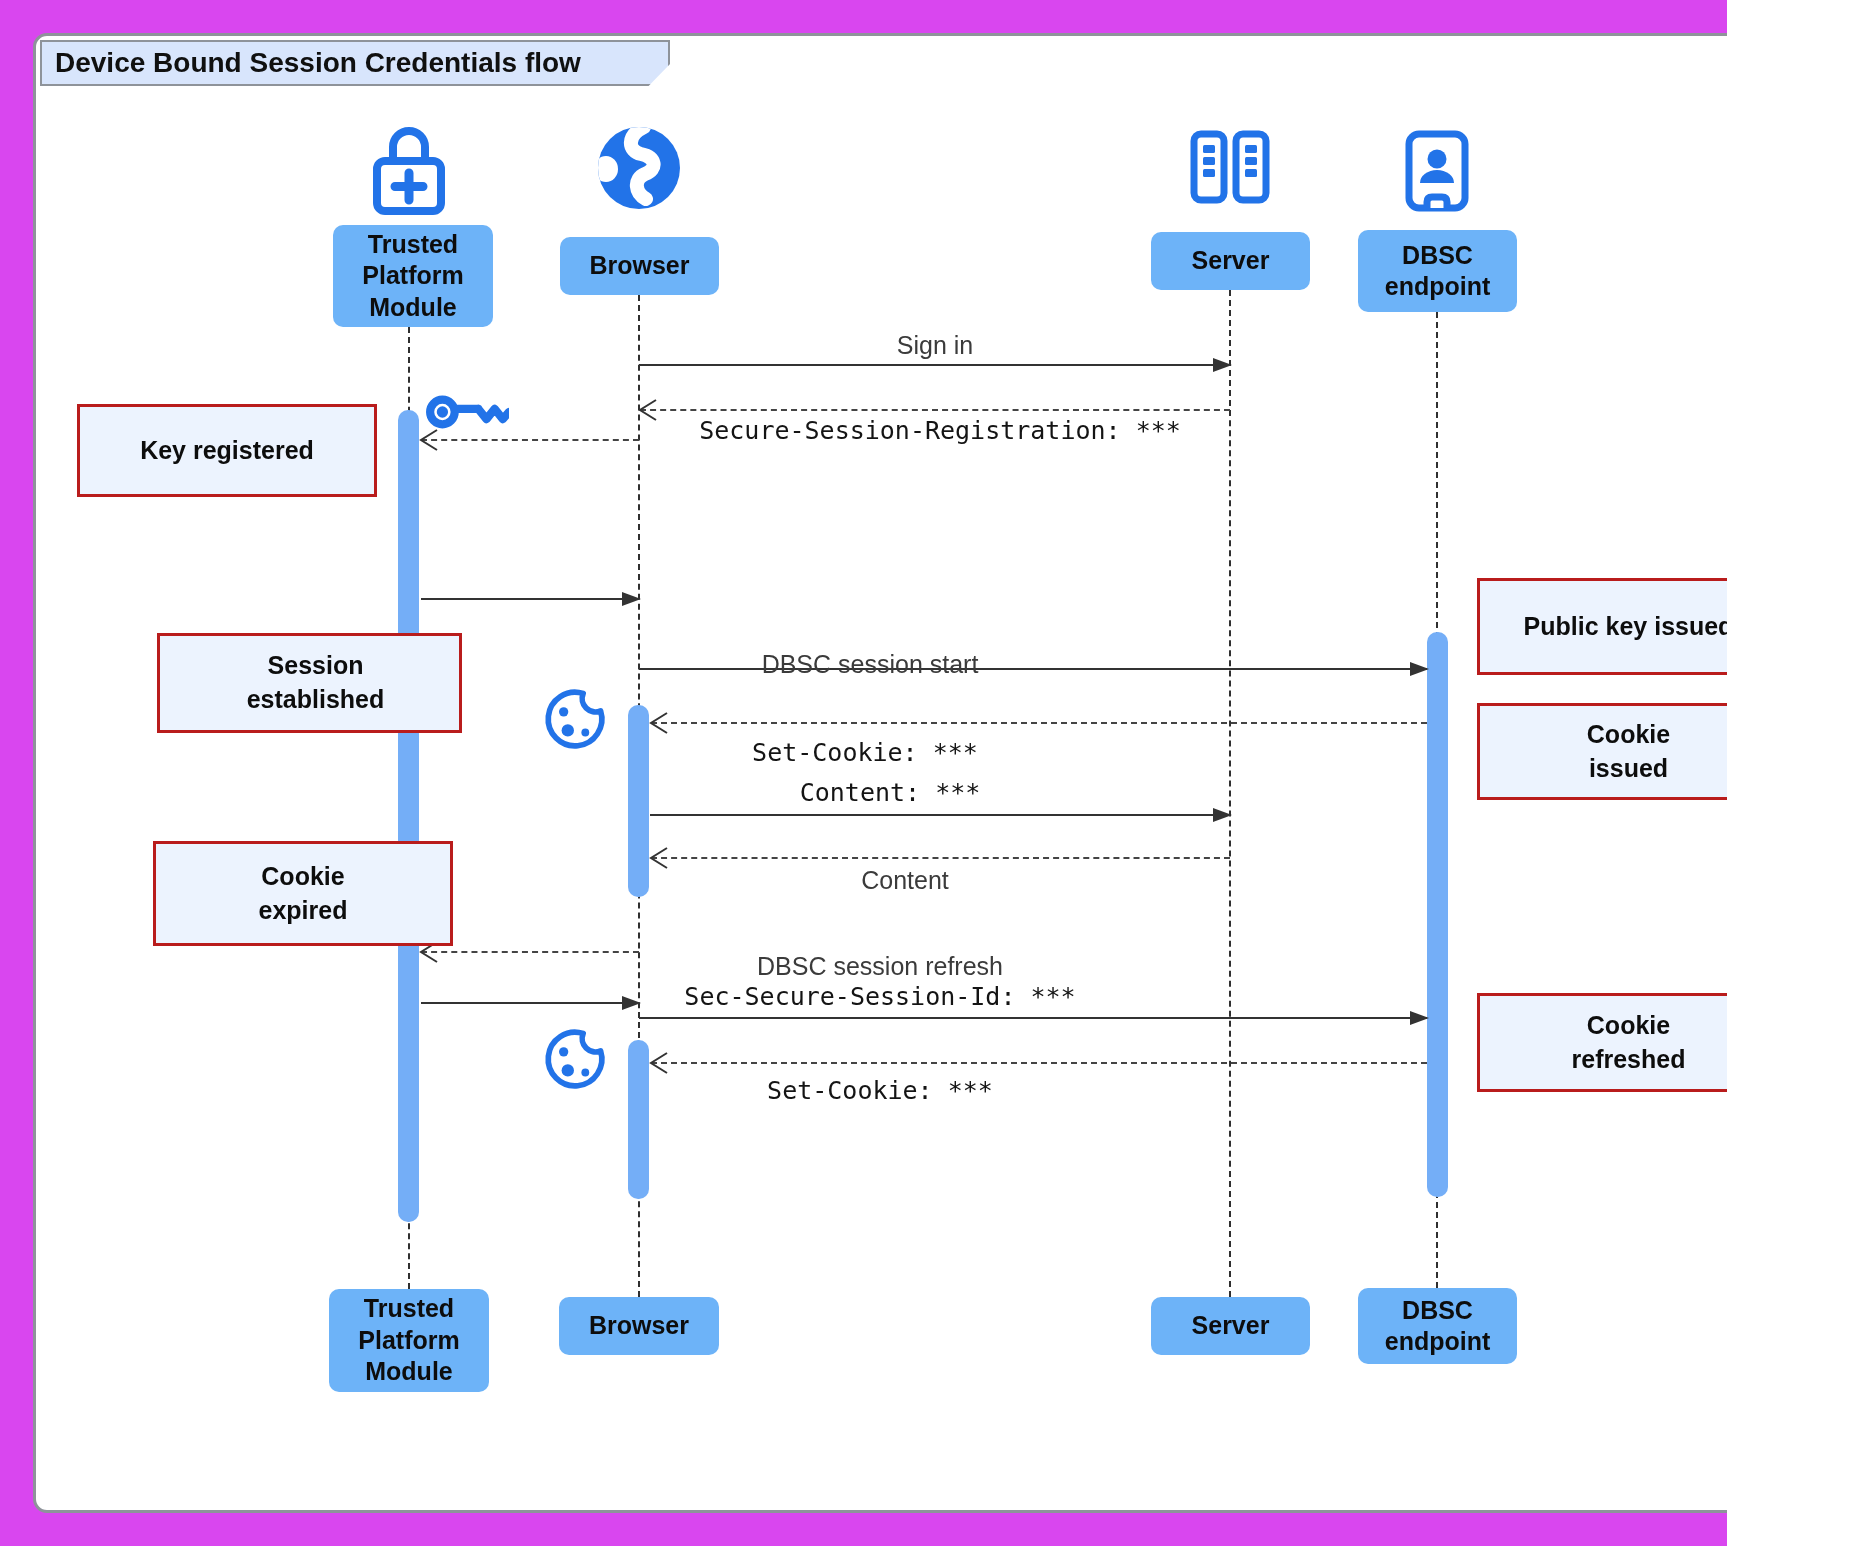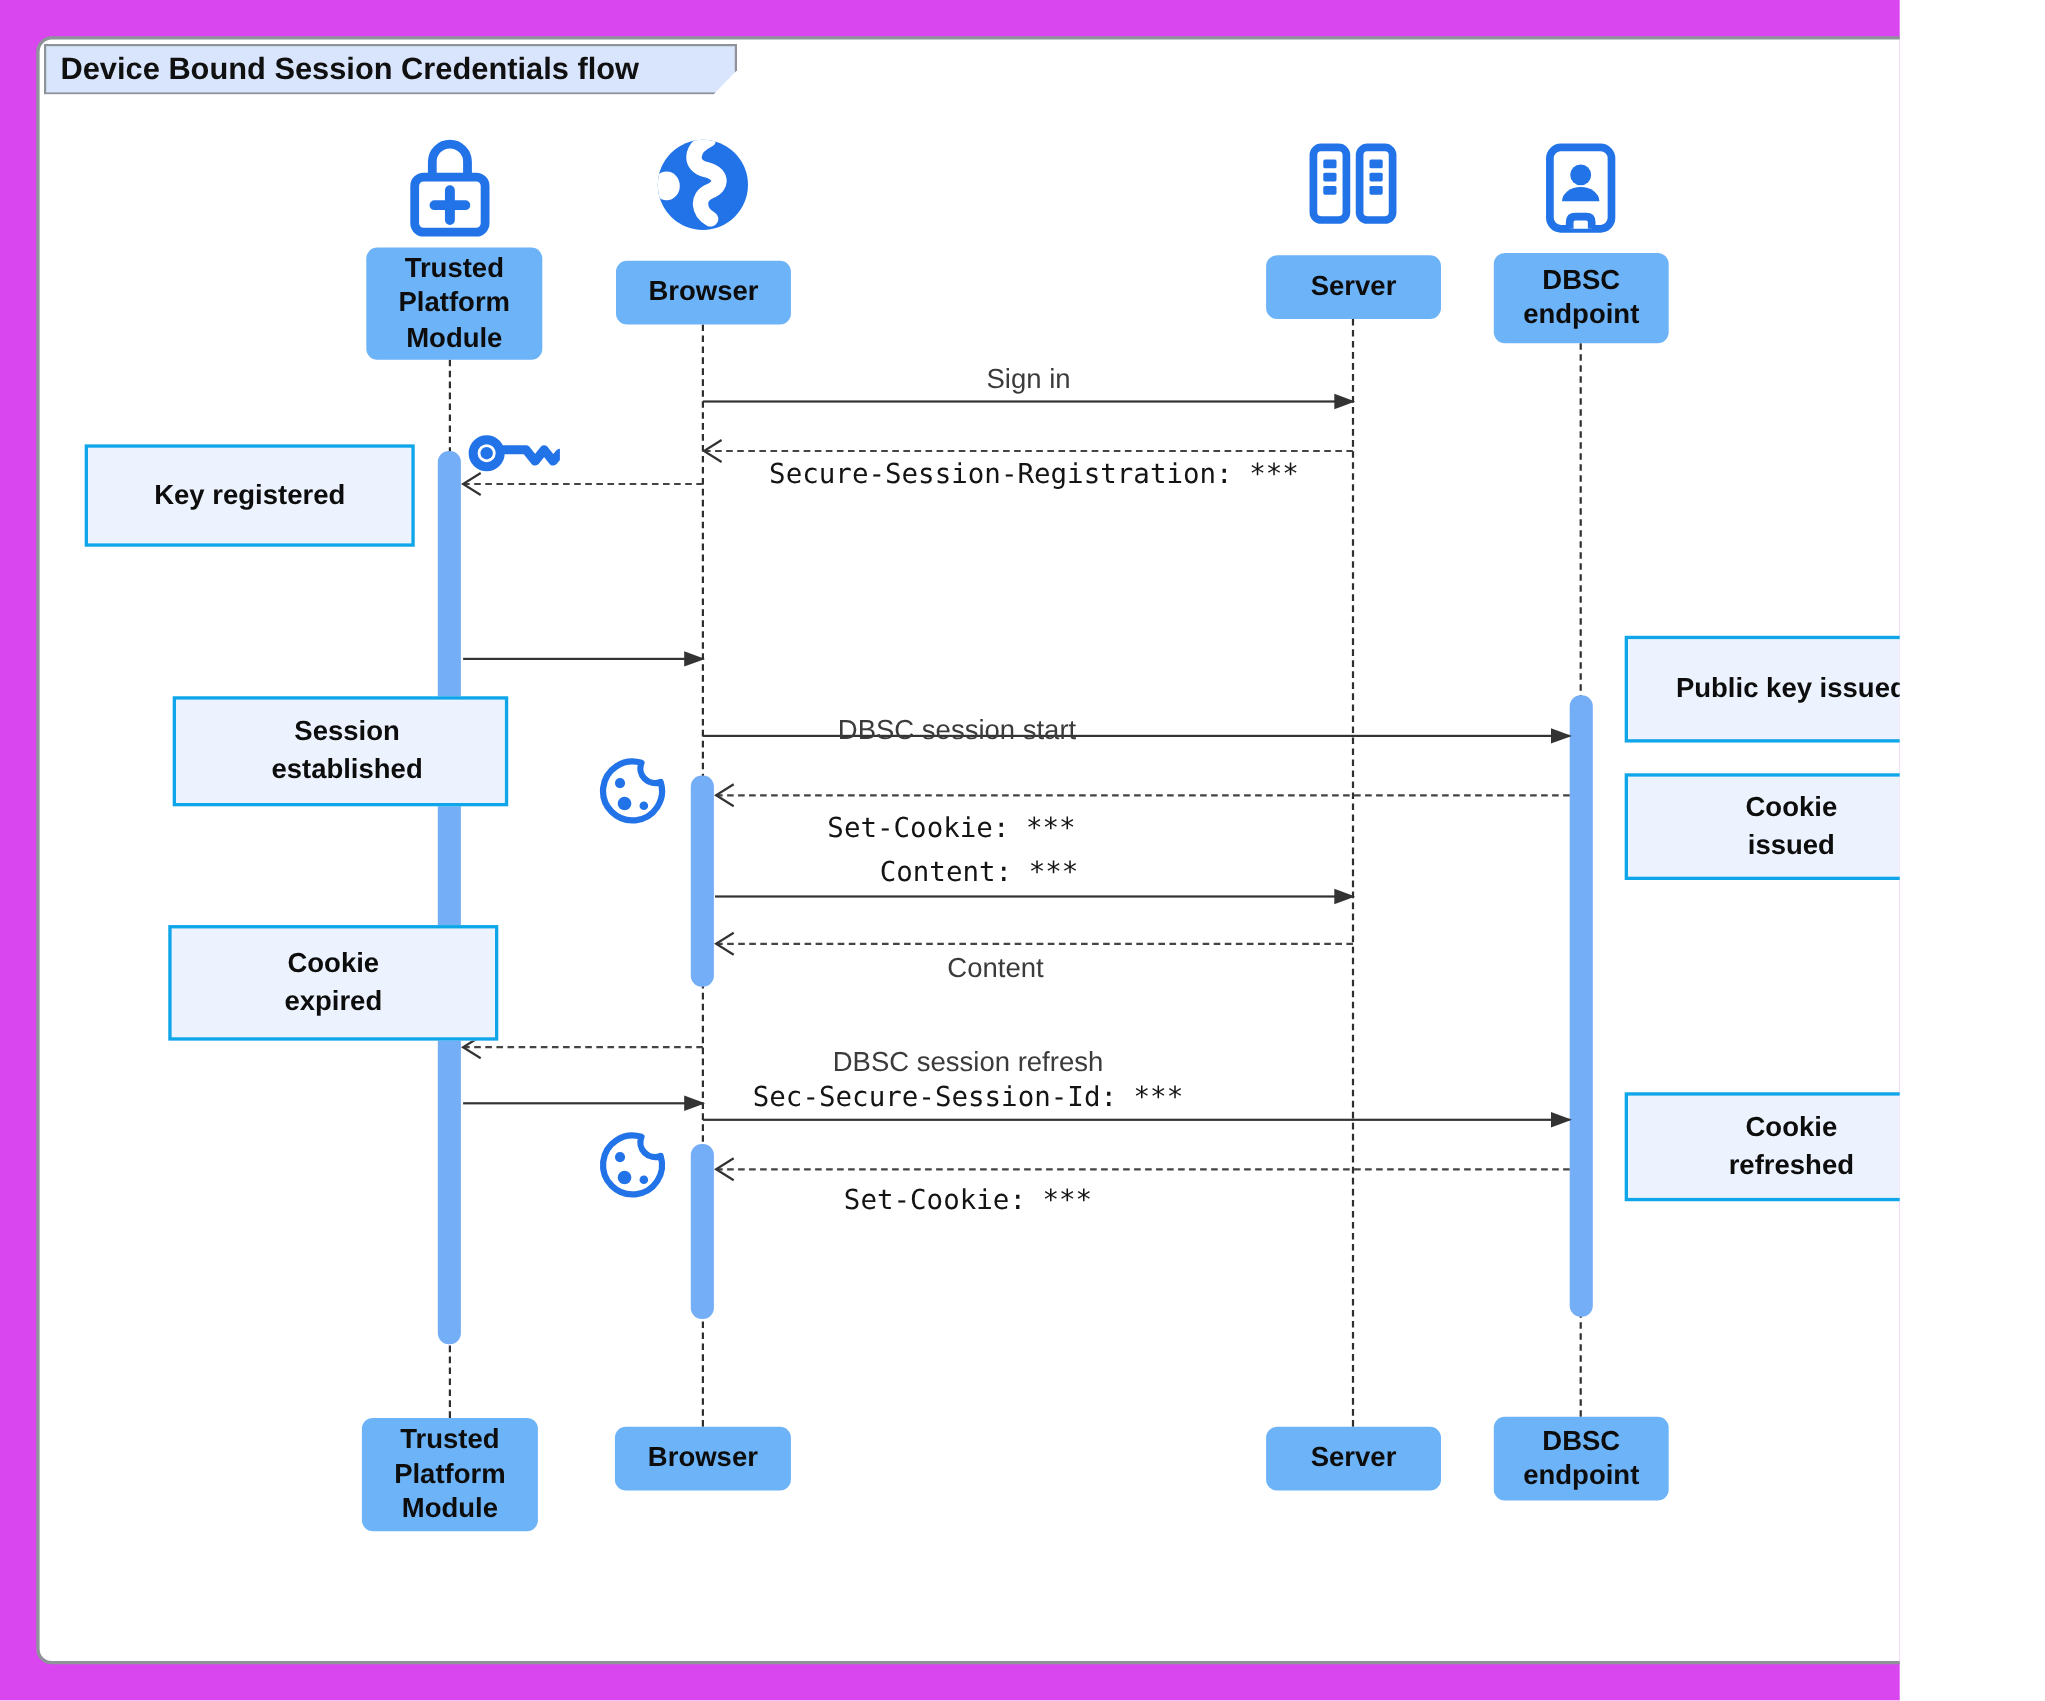--- a/index.html
+++ b/index.html
@@ -11,21 +11,21 @@
          background:#d8e5fc;border:2px solid #8e939a;box-sizing:border-box;
          clip-path:polygon(0 0,100% 0,100% 52%,96.6% 100%,0 100%);
          display:flex;align-items:center;padding-left:13px;
          font-weight:bold;font-size:28px;color:#101010;z-index:9;}
   .lifeline{position:absolute;width:0;border-left:2px dashed #2f2f2f;z-index:1;}
   .act{position:absolute;width:21px;background:#74aef7;border-radius:10px;z-index:2;}
   .pbox{position:absolute;background:#6db3f8;border-radius:10px;
         display:flex;align-items:center;justify-content:center;text-align:center;
         font-weight:bold;font-size:25px;color:#0d0d0d;white-space:pre-line;
         line-height:1.26;z-index:6;}
-  .note{position:absolute;background:#ecf3fe;border:3px solid #0ea5e9;
+  .note{position:absolute;background:#ecf3fe;border:3px solid #b91c1c;
         display:flex;align-items:center;justify-content:center;text-align:center;
         font-weight:bold;font-size:25px;color:#0d0d0d;white-space:pre-line;
         line-height:1.35;z-index:5;box-sizing:border-box;}
   .msg-line{position:absolute;height:0;z-index:4;}
   .solid{border-top:2.5px solid #333;}
   .dashed{border-top:2px dashed #444;}
   .head-r{position:absolute;right:-2px;top:-8.5px;width:0;height:0;
           border-left:19px solid #333;border-top:7px solid transparent;
           border-bottom:7px solid transparent;}
   .open-l{position:absolute;left:-4px;top:-14px;width:22px;height:26px;}

